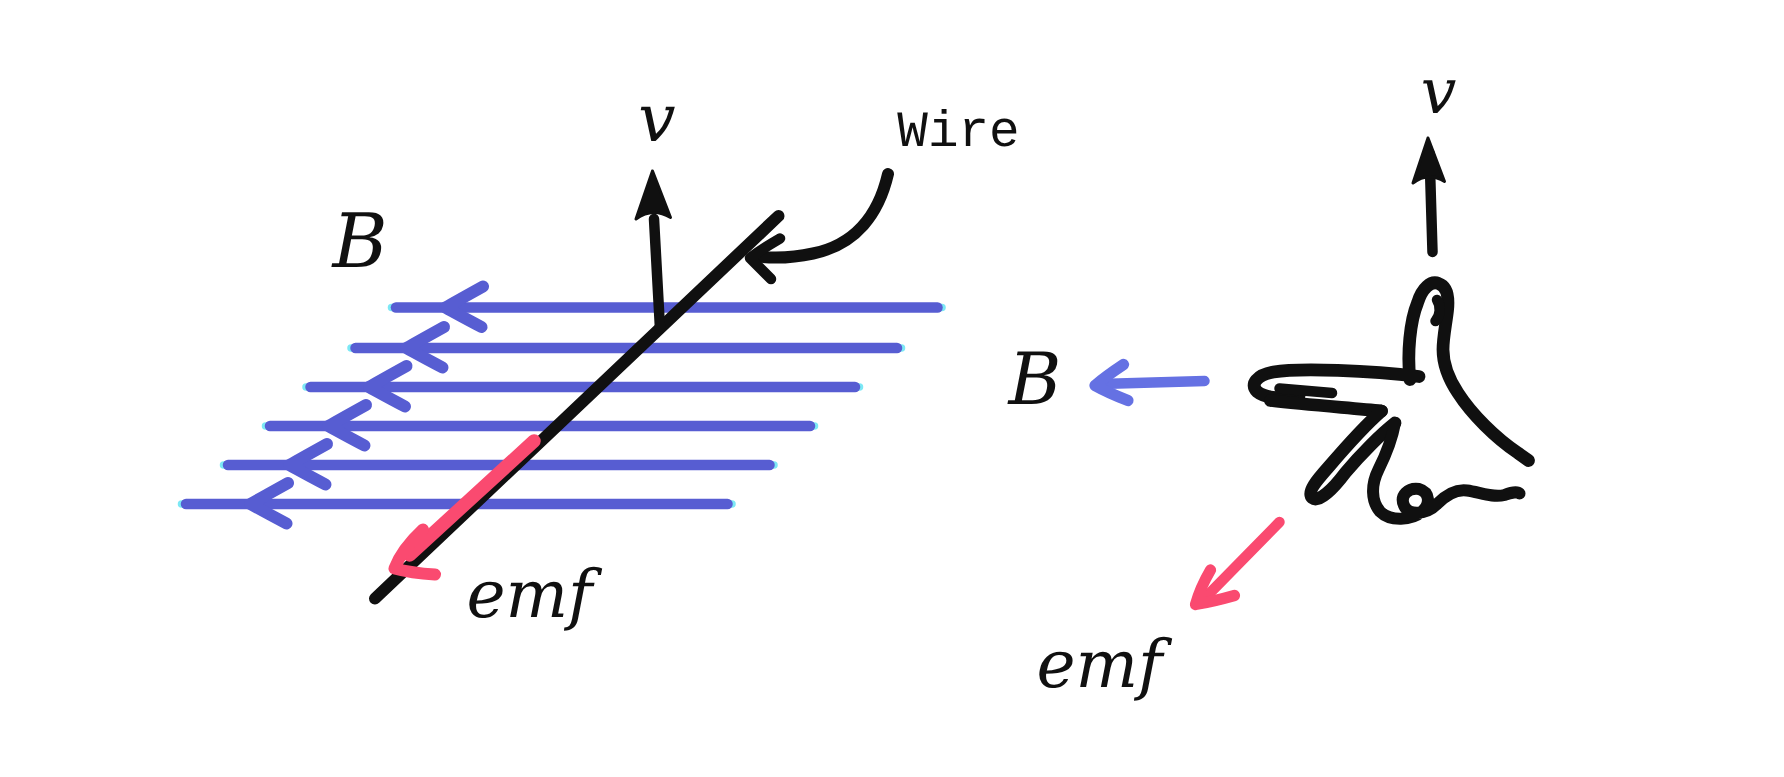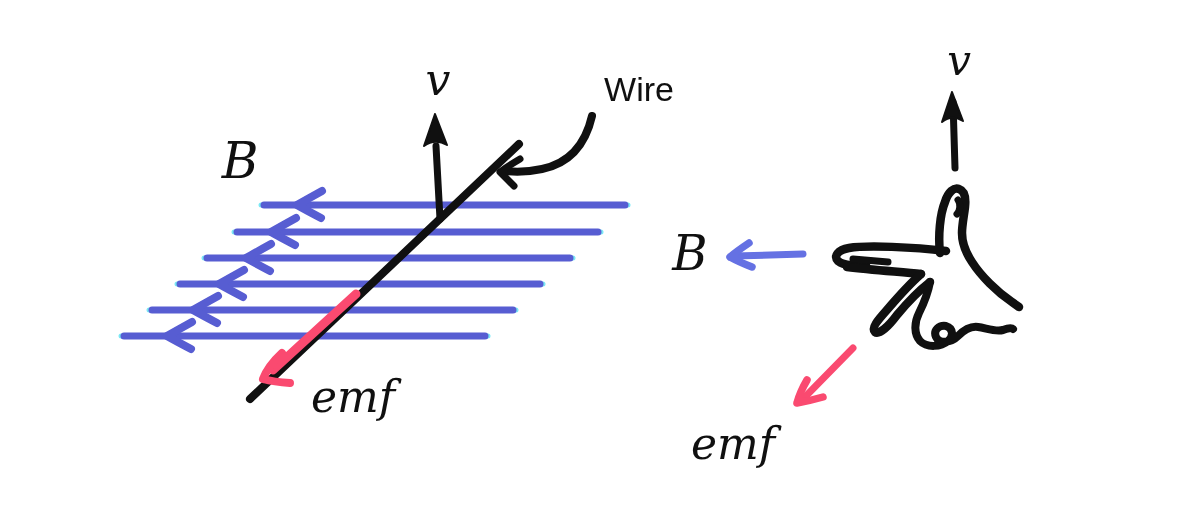--- a/index.html
+++ b/index.html
@@ -1,20 +1,20 @@
 <!DOCTYPE html>
 <html style="--ink: #101010; --field-blue: #575dd2; --cyan-tip: #7ce8f5; --b-arrow-blue: #6571e3; --emf-pink: #fa4a70; --background: #ffffff;"><head>
 <meta charset="utf-8">
 <style>
   html,body{margin:0;padding:0;background:#ffffff;}
   #stage{position:relative;width:1189px;height:518px;background:#fff;overflow:hidden;
          font-family:"DejaVu Serif", serif;}
   .lbl{position:absolute;transform:translate(-50%,-50%);color:#101010;white-space:nowrap;
        font-style:italic;line-height:1;}
-  .lbl.sans{font-style:normal;font-family:Liberation Sans, sans-serif;text-align:center;}
+  .lbl.sans{font-style:normal;font-family:Liberation Mono, monospace;text-align:center;}
   svg{position:absolute;left:0;top:0;}
   .ink{stroke:var(--ink);fill:none;stroke-linecap:round;stroke-linejoin:round;}
   .pink{stroke:var(--emf-pink);fill:none;stroke-linecap:round;stroke-linejoin:round;}
   .blue{stroke:var(--b-arrow-blue);fill:none;stroke-linecap:round;stroke-linejoin:round;}
 </style>
 </head>
 <body>
 
 <div id="stage">
 

